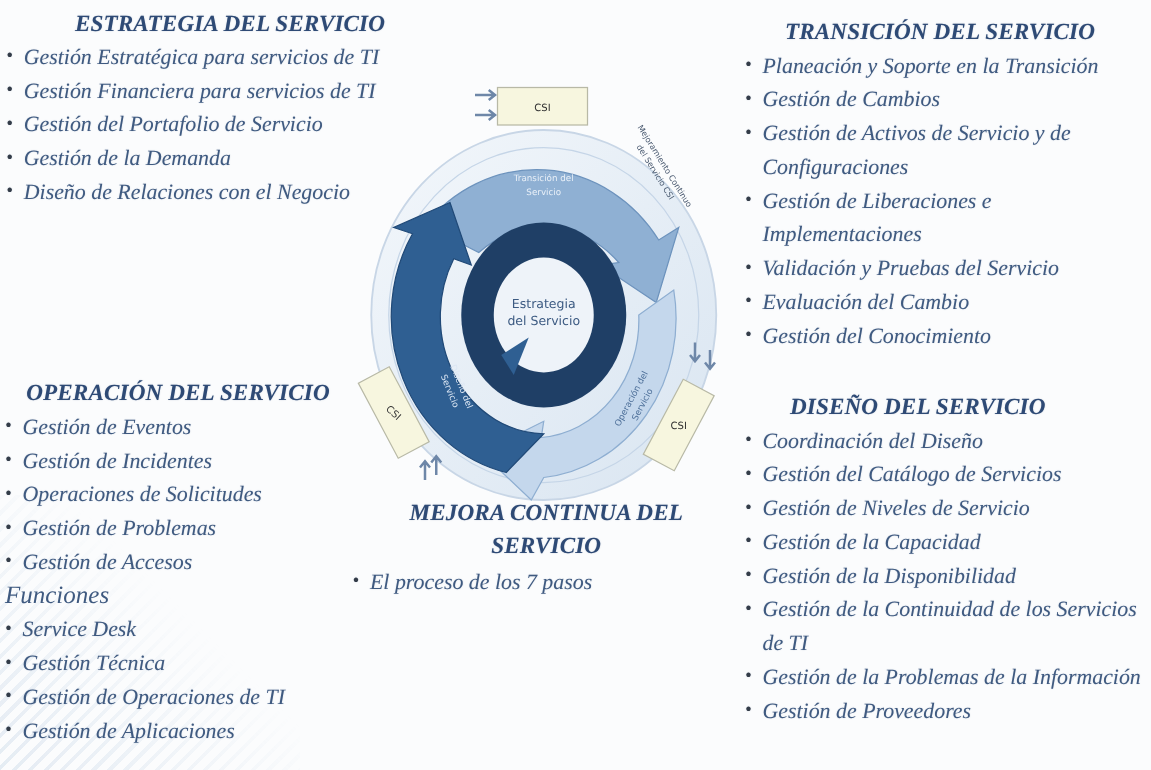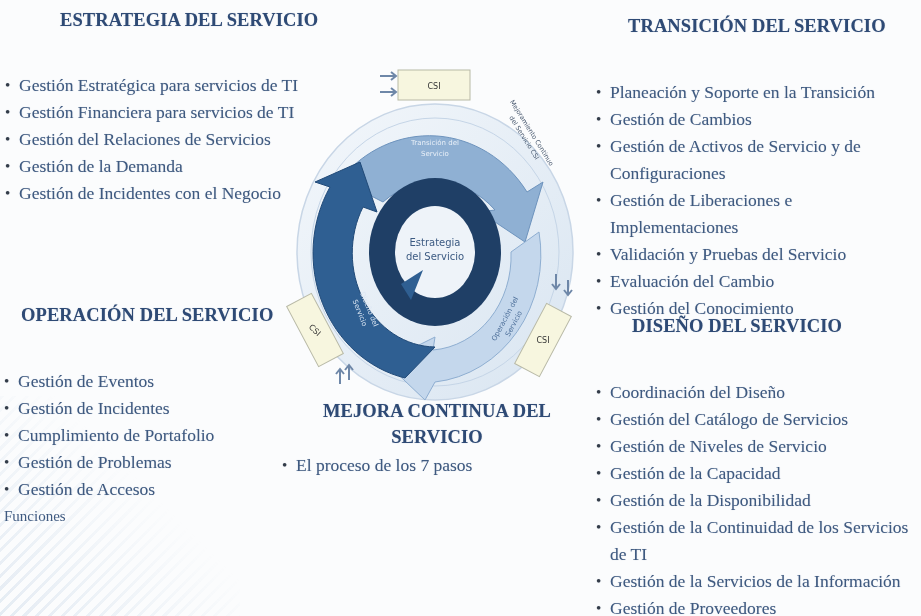--- a/index.html
+++ b/index.html
@@ -10,37 +10,37 @@
     font-family: "Liberation Serif", "DejaVu Serif", serif;
     color: #3a5478;
   }
   .bg-pattern {
     position: absolute; left: 0; bottom: 0; width: 240px; height: 220px;
     background: repeating-linear-gradient(135deg, rgba(170,195,220,0.28) 0 3px, rgba(255,255,255,0) 3px 9px);
     -webkit-mask-image: linear-gradient(45deg, #000 0%, rgba(0,0,0,0) 60%);
     mask-image: linear-gradient(45deg, #000 0%, rgba(0,0,0,0) 60%);
     pointer-events: none;
   }
-  .section { position: absolute; }
+  .section { position: absolute; font-style: italic; }
   .section h2 {
     font-size: 18.5px; font-weight: bold; color: #2e4a75;
     letter-spacing: 0.1px; white-space: nowrap;
     text-shadow: 0 0 1px rgba(46,74,117,0.35);
   }
-  .section ul { list-style: none; margin-top: 40px; }
+  .section ul { list-style: none; }
   .section li {
     font-size: 17.5px; line-height: 27px; color: #3f5a80;
     padding-left: 14px; position: relative; white-space: nowrap;
     text-shadow: 0 0 1px rgba(63,90,128,0.3);
   }
   .section li::before {
     content: "•"; position: absolute; left: 0; top: 0; color: #333c48; font-size: 15px;
   }
   .section li.wrap { white-space: normal; }
-  .section .plain { font-size: 15px; line-height: 27px; color: #3f5a80; }
+  .section .plain { font-size: 20px; line-height: 27px; color: #3f5a80; }
 
   #estrategia { left: 5px; top: 8px; }
   #estrategia h2 { margin-left: 55px; line-height: 24px; }
   #transicion { left: 596px; top: 13px; width: 325px; }
   #transicion h2 { margin-left: 32px; line-height: 26px; }
   #operacion { left: 4px; top: 302px; }
   #operacion h2 { margin-left: 17px; line-height: 26px; }
   #diseno { left: 596px; top: 313px; width: 325px; }
   #diseno h2 { margin-left: 36px; line-height: 26px; }
   #mejora { left: 282px; top: 398px; width: 300px; }
@@ -53,23 +53,23 @@
 </head>
 <body>
 
 <div class="bg-pattern"></div>
 
 <div class="section" id="estrategia">
   <h2>ESTRATEGIA DEL SERVICIO</h2>
   <ul>
     <li>Gestión Estratégica para servicios de TI</li>
     <li>Gestión Financiera para servicios de TI</li>
-    <li>Gestión del Relaciones de Servicios</li>
+    <li>Gestión del Portafolio de Servicio</li>
     <li>Gestión de la Demanda</li>
-    <li>Gestión de Incidentes con el Negocio</li>
+    <li>Diseño de Relaciones con el Negocio</li>
   </ul>
 </div>
 
 <div class="section" id="transicion">
   <h2>TRANSICIÓN DEL SERVICIO</h2>
   <ul>
     <li>Planeación y Soporte en la Transición</li>
     <li>Gestión de Cambios</li>
     <li class="wrap" style="width:300px">Gestión de Activos de Servicio y de Configuraciones</li>
     <li class="wrap" style="width:250px">Gestión de Liberaciones e Implementaciones</li>
@@ -77,37 +77,43 @@
     <li>Evaluación del Cambio</li>
     <li>Gestión del Conocimiento</li>
   </ul>
 </div>
 
 <div class="section" id="operacion">
   <h2>OPERACIÓN DEL SERVICIO</h2>
   <ul>
     <li>Gestión de Eventos</li>
     <li>Gestión de Incidentes</li>
-    <li>Cumplimiento de Portafolio</li>
+    <li>Operaciones de Solicitudes</li>
     <li>Gestión de Problemas</li>
     <li>Gestión de Accesos</li>
   </ul>
   <div class="plain">Funciones</div>
+  <ul>
+    <li>Service Desk</li>
+    <li>Gestión Técnica</li>
+    <li>Gestión de Operaciones de TI</li>
+    <li>Gestión de Aplicaciones</li>
+  </ul>
 </div>
 
 <div class="section" id="diseno">
   <h2>DISEÑO DEL SERVICIO</h2>
   <ul>
     <li>Coordinación del Diseño</li>
     <li>Gestión del Catálogo de Servicios</li>
     <li>Gestión de Niveles de Servicio</li>
     <li>Gestión de la Capacidad</li>
     <li>Gestión de la Disponibilidad</li>
     <li class="wrap" style="width:325px">Gestión de la Continuidad de los Servicios de TI</li>
-    <li>Gestión de la Servicios de la Información</li>
+    <li>Gestión de la Problemas de la Información</li>
     <li>Gestión de Proveedores</li>
   </ul>
 </div>
 
 <div class="section" id="mejora">
   <h2>
     <span style="display:inline-block;width:230px;white-space:normal;">MEJORA CONTINUA DEL SERVICIO</span>
   </h2>
   <ul>
     <li>El proceso de los 7 pasos</li>

